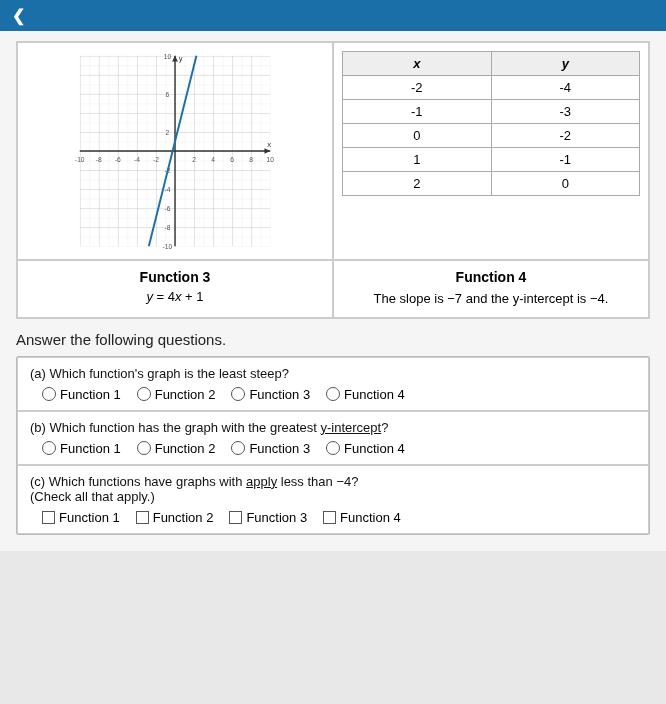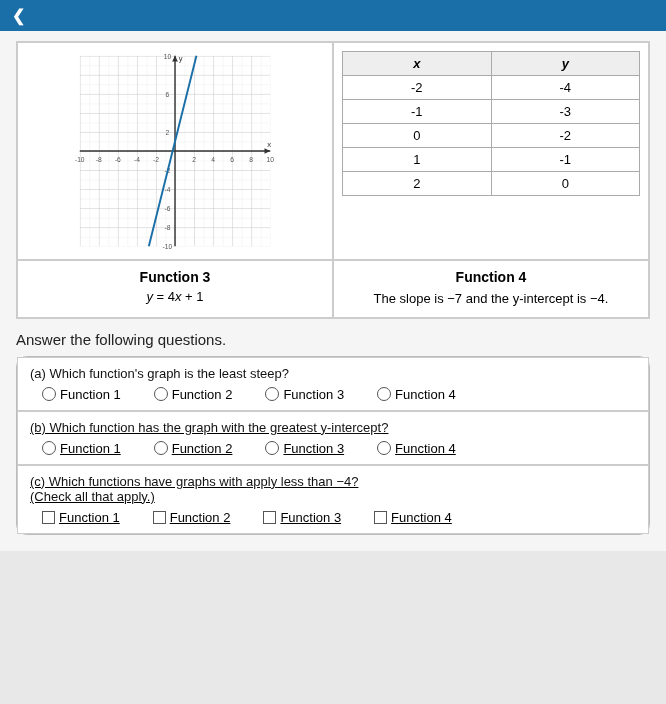--- a/index.html
+++ b/index.html
@@ -78,49 +78,48 @@
     .function4-desc {
       font-size: 13px;
       text-align: center;
       margin-top: 4px;
       line-height: 1.5;
     }
     
     .answer-section {
       background: white;
       border: 1px solid #bbb;
-      border-radius: 11px;
+      border-radius: 2px;
       margin-bottom: 0;
     }
     .answer-intro {
       font-size: 15px;
       margin-bottom: 8px;
       color: #222;
     }
     .question-block {
       border: 1px solid #ccc;
       padding: 8px 12px;
       margin-bottom: 0;
       background: white;
     }
     .question-block + .question-block {
       border-top: 1px solid #ccc;
-      text-decoration: underline;
     }
     .question-text {
       font-size: 13px;
       margin-bottom: 6px;
       color: #111;
     }
     .question-text u {
       text-decoration: underline;
     }
     .radio-group, .checkbox-group {
       display: flex;
-      gap: 33px;
+      gap: 16px;
       align-items: flex-end;
       flex-wrap: wrap;
       padding-left: 12px;
     }
     .radio-option, .checkbox-option {
       display: flex;
       align-items: center;
       gap: 4px;
       font-size: 13px;
       cursor: pointer;

